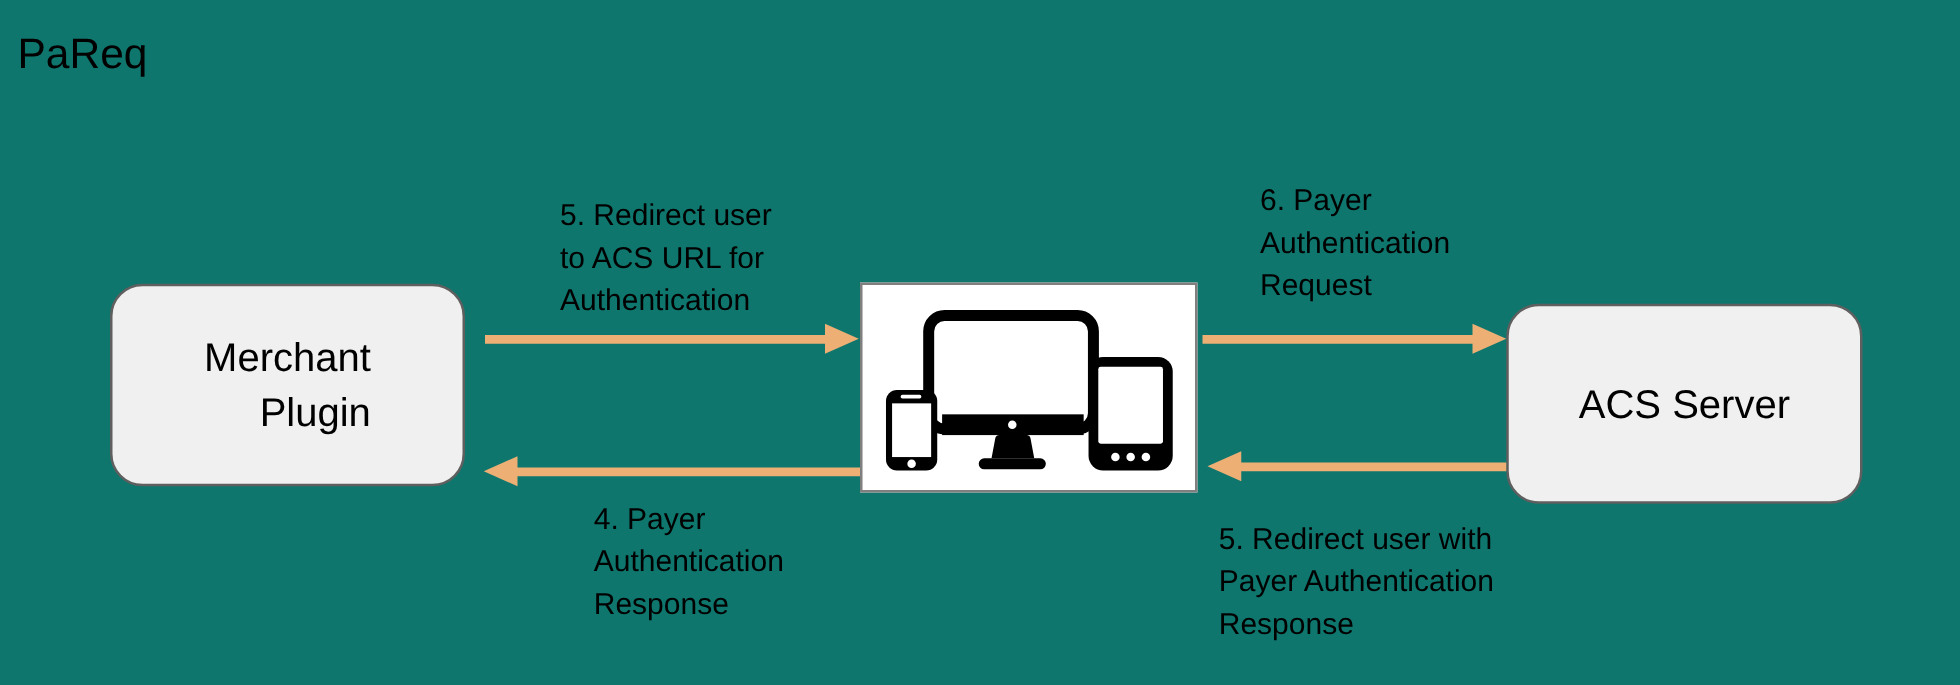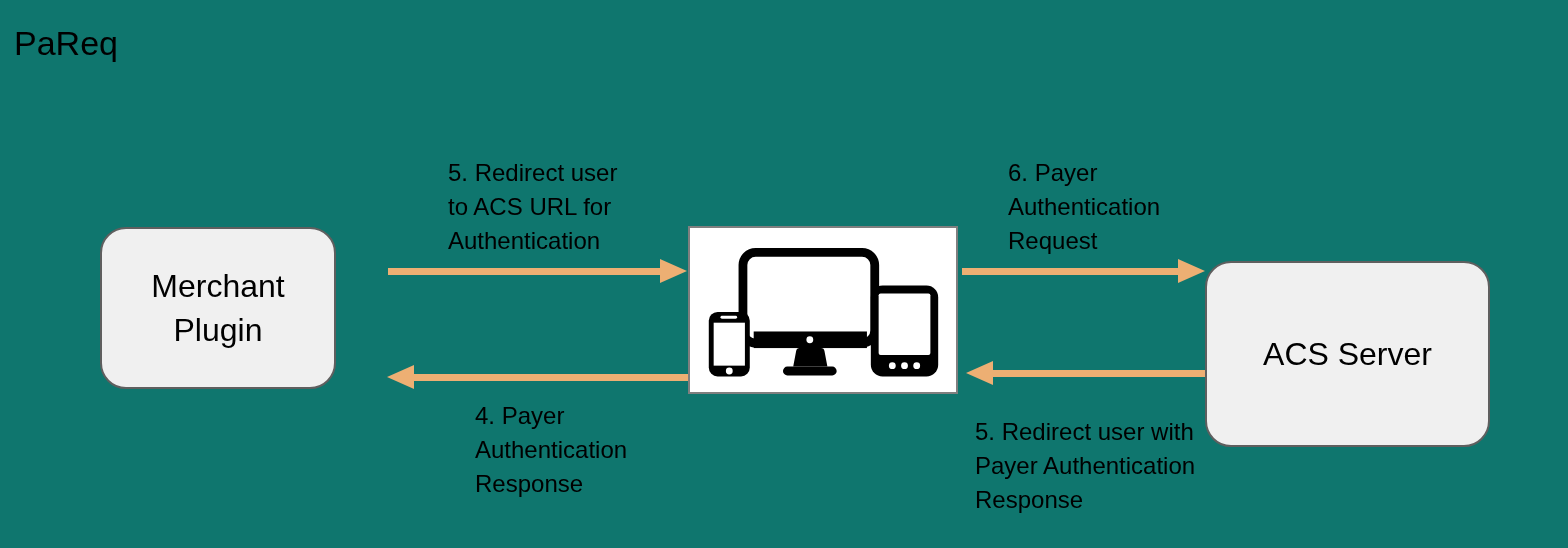--- a/index.html
+++ b/index.html
@@ -27,22 +27,22 @@
     border-radius: 26px;
     display: flex;
     align-items: center;
     justify-content: center;
     text-align: center;
     font-size: 32px;
     line-height: 1.38;
     white-space: pre-line;
     box-sizing: border-box;
   }
-  .node-merchant { left: 100px; top: 227px; width: 236px; height: 162px; }
-  .node-acs      { left: 1205px; top: 261px; width: 285px; height: 186px; }
+  .node-merchant { left: 88px; top: 227px; width: 284px; height: 162px; text-align: right; }
+  .node-acs      { left: 1205px; top: 243px; width: 285px; height: 160px; }
   .devices-box {
     position: absolute;
     left: 688px; top: 226px;
     width: 270px; height: 168px;
     background: #ffffff;
     border: 2px solid #7f7f7f;
     box-sizing: border-box;
   }
   .devices-box svg { display: block; width: 100%; height: 100%; }
   .arrow-shaft {
@@ -59,21 +59,21 @@
   .arrow-head.right { border-left: 27px solid #edaf73; }
   .arrow-head.left  { border-right: 27px solid #edaf73; }
   .arrow-label {
     position: absolute;
     font-size: 24px;
     line-height: 34px;
     color: #000000;
     white-space: pre-line;
   }
   .label-5 { left: 448px;  top: 156px; width: 260px; }
-  .label-6 { left: 1008px; top: 156px; width: 260px; }
+  .label-6 { left: 1008px; top: 144px; width: 260px; }
   .label-7 { left: 975px;  top: 415px; width: 300px; }
   .label-8 { left: 475px;  top: 399px; width: 260px; }
 </style>
 </head>
 <body>
 
 <div class="canvas">
 
   <div class="title">PaReq</div>
 

